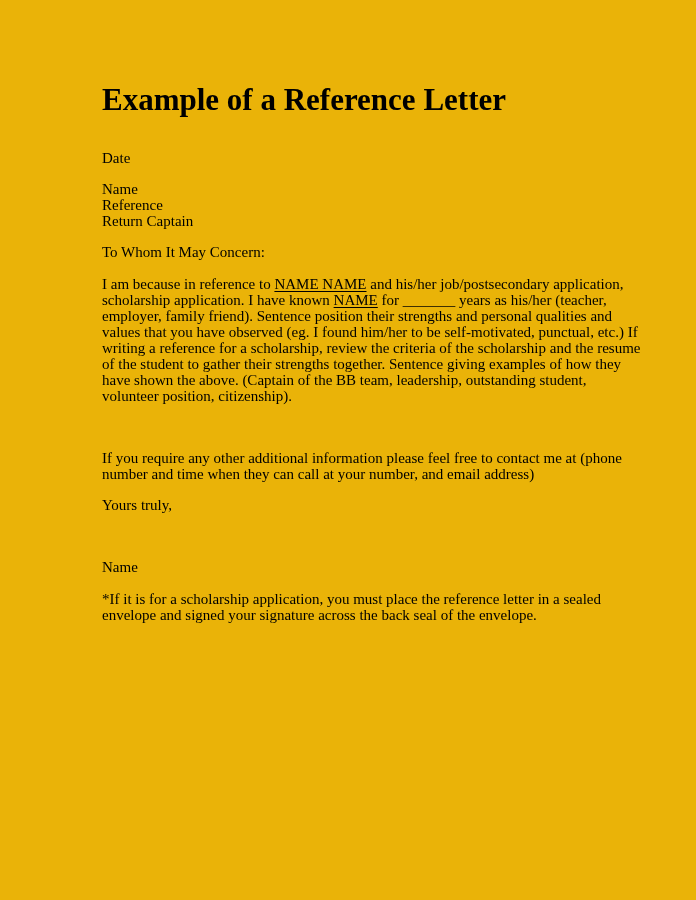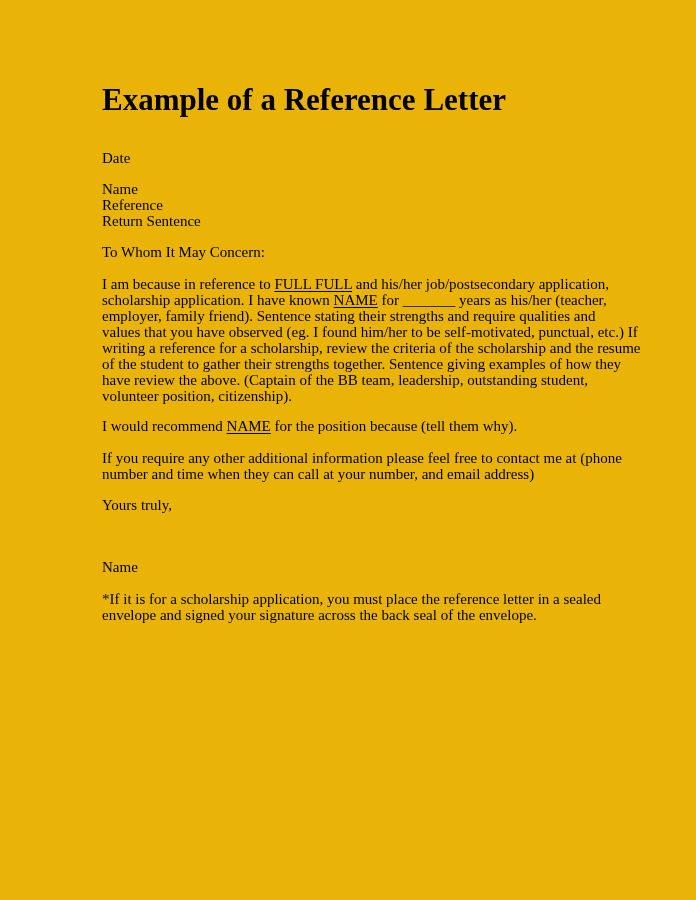--- a/index.html
+++ b/index.html
@@ -23,36 +23,35 @@
 </head>
 <body>
 
 <div class="page">
   <h1 class="title">Example of a Reference Letter</h1>
 
   <div class="ln" style="top:150px">Date</div>
 
   <div class="ln" style="top:181px">Name</div>
   <div class="ln" style="top:197px">Reference</div>
-  <div class="ln" style="top:213px">Return Sentence</div>
+  <div class="ln" style="top:213px">Return Captain</div>
 
   <div class="ln" style="top:244px">To Whom It May Concern:</div>
 
   <div>
-    <div class="ln" style="top:276px"><span>I am because in reference to </span><u>FULL FULL</u><span> and his/her job/postsecondary application,</span></div>
+    <div class="ln" style="top:276px"><span>I am because in reference to </span><u>NAME NAME</u><span> and his/her job/postsecondary application,</span></div>
     <div class="ln" style="top:292px"><span>scholarship application. I have known </span><u>NAME</u><span> for _______ years as his/her (teacher,</span></div>
-    <div class="ln" style="top:308px">employer, family friend). Sentence stating their strengths and require qualities and</div>
+    <div class="ln" style="top:308px">employer, family friend). Sentence position their strengths and personal qualities and</div>
     <div class="ln" style="top:324px">values that you have observed (eg. I found him/her to be self-motivated, punctual, etc.) If</div>
     <div class="ln" style="top:340px">writing a reference for a scholarship, review the criteria of the scholarship and the resume</div>
     <div class="ln" style="top:356px">of the student to gather their strengths together.  Sentence giving examples of how they</div>
-    <div class="ln" style="top:372px">have review the above. (Captain of the BB team, leadership, outstanding student,</div>
+    <div class="ln" style="top:372px">have shown the above. (Captain of the BB team, leadership, outstanding student,</div>
     <div class="ln" style="top:388px">volunteer position, citizenship).</div>
   </div>
 
-  <div class="ln" style="top:418px"><span>I would recommend </span><u>NAME</u><span> for the position because (tell them why).</span></div>
 
   <div>
     <div class="ln" style="top:450px">If you require any other additional information please feel free to contact me at (phone</div>
     <div class="ln" style="top:466px">number and time when they can call at your number, and email address)</div>
   </div>
 
   <div class="ln" style="top:497px">Yours truly,</div>
 
 
   <div class="ln" style="top:559px">Name</div>

